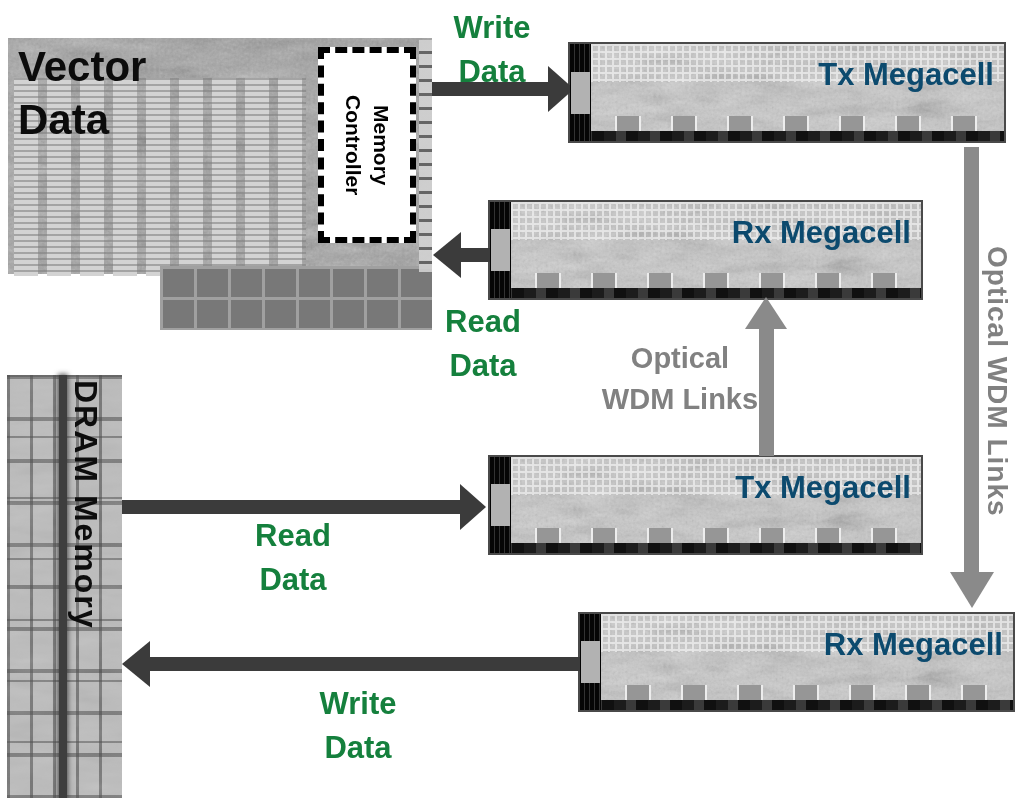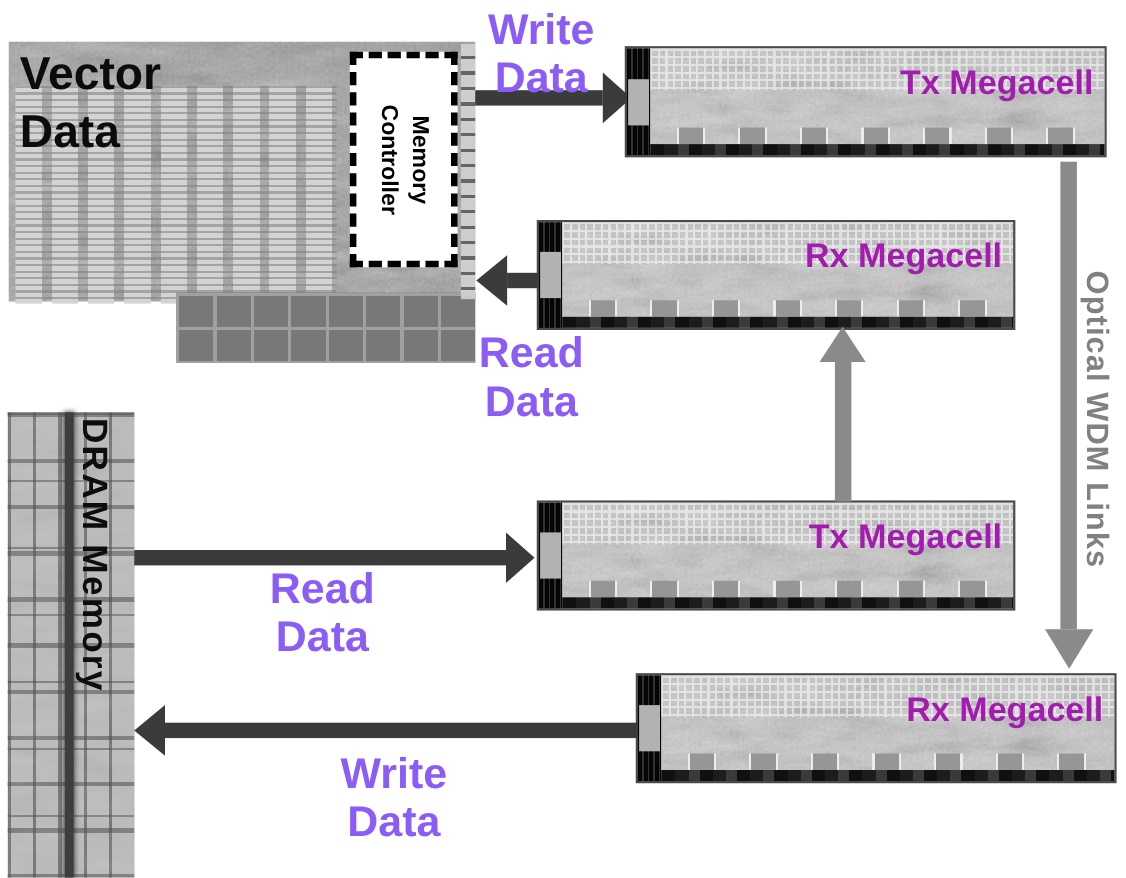--- a/index.html
+++ b/index.html
@@ -53,43 +53,43 @@
   .cell-padrow{position:absolute;left:8px;right:8px;bottom:0;height:15px;
      background:repeating-linear-gradient(90deg, rgba(0,0,0,0) 0 16px, #ededed 16px 18px,
        #969696 18px 40px, #ededed 40px 42px, rgba(0,0,0,0) 42px 56px);}
   .cell-strip{position:absolute;left:0;right:0;bottom:0;height:10px;
      background:repeating-linear-gradient(90deg, #1c1c1c 0 12px, #3a3a3a 12px 22px, #101010 22px 34px);}
   .cell-bar{position:absolute;left:0;top:0;bottom:0;width:21px;
      background:repeating-linear-gradient(90deg, #050505 0 4px, #323232 4px 5px);z-index:2;}
   .cell-pad{position:absolute;left:1px;top:50%;transform:translateY(-50%);width:19px;height:42px;
      background:#b2b2b2;z-index:3;}
   .cell-label{position:absolute;right:10px;top:13px;font-size:31px;font-weight:bold;
-     color:#a21caf;z-index:5;}
+     color:#0c4a6e;z-index:5;}
 
   .cell.tx-top{left:568px;top:42px;width:438px;height:101px;}
   .cell.rx-mid{left:488px;top:200px;width:435px;height:100px;}
   .cell.tx-mid{left:488px;top:455px;width:435px;height:100px;}
   .cell.rx-bot{left:578px;top:612px;width:437px;height:100px;}
 
   
   .shaft-d{position:absolute;background:#3b3b3b;}
   .shaft-g{position:absolute;background:#8a8a8a;}
   .head{position:absolute;width:0;height:0;}
   .head-right{border-top:23px solid transparent;border-bottom:23px solid transparent;
      border-left:26px solid #3b3b3b;}
   .head-left{border-top:23px solid transparent;border-bottom:23px solid transparent;
      border-right:28px solid #3b3b3b;}
   .head-up{border-left:21px solid transparent;border-right:21px solid transparent;
      border-bottom:32px solid #8a8a8a;}
   .head-down{border-left:22px solid transparent;border-right:22px solid transparent;
      border-top:36px solid #8a8a8a;}
 
   
-  .lbl{position:absolute;font-weight:bold;text-align:center;color:#8b5cf6;
-     font-size:39px;line-height:44px;}
+  .lbl{position:absolute;font-weight:bold;text-align:center;color:#15803d;
+     font-size:31px;line-height:44px;}
   .lbl span{display:block;}
   .lbl.gray{color:#818181;font-size:29px;line-height:41px;}
   .vlabel{position:absolute;writing-mode:vertical-rl;font-size:28px;font-weight:bold;
      color:#818181;letter-spacing:1px;}
 </style>
 </head>
 <body>
 
 <div class="canvas">
 
@@ -212,20 +212,24 @@
   <div class="lbl" style="left:430px;top:6px;width:124px">
     <span>Write</span>
     <span>Data</span>
   </div>
 
   <div class="lbl" style="left:421px;top:300px;width:124px">
     <span>Read</span>
     <span>Data</span>
   </div>
 
+  <div class="lbl gray" style="left:570px;top:338px;width:220px">
+    <span>Optical</span>
+    <span>WDM Links</span>
+  </div>
 
   <div class="lbl" style="left:231px;top:514px;width:124px">
     <span>Read</span>
     <span>Data</span>
   </div>
 
   <div class="lbl" style="left:296px;top:682px;width:124px">
     <span>Write</span>
     <span>Data</span>
   </div>

